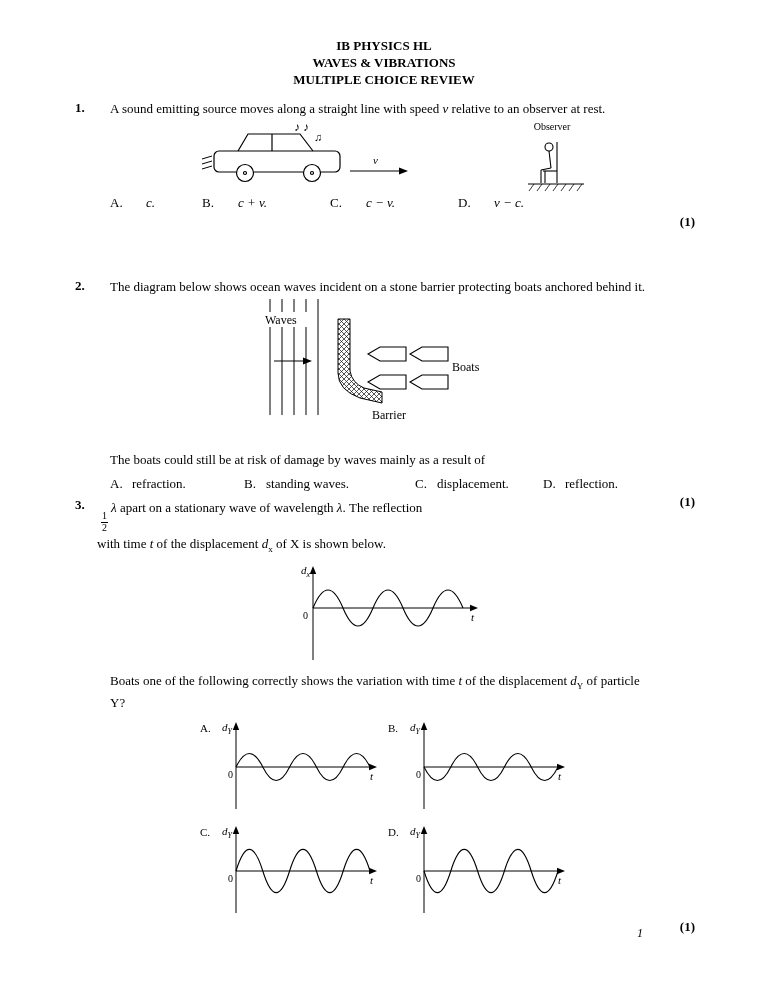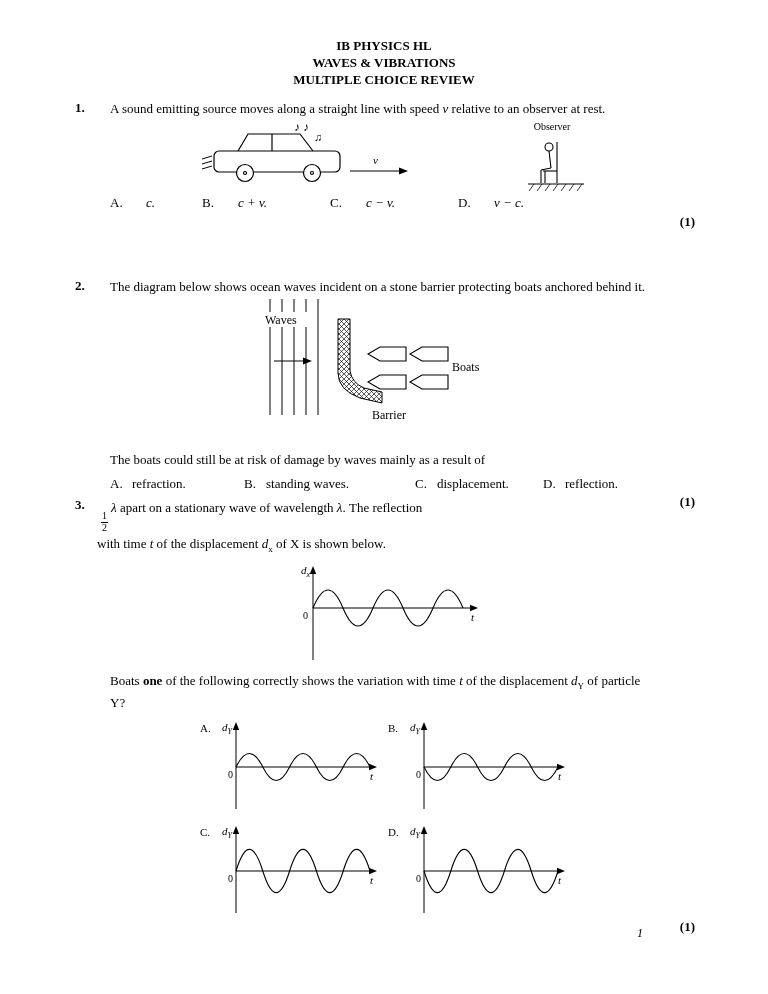--- a/index.html
+++ b/index.html
@@ -7,21 +7,21 @@
         font-family:"Liberation Serif",serif;font-size:13px;color:#000}
   .doc-header{padding-top:38px;text-align:center;font-weight:bold;line-height:1.3;font-size:13px}
   section{position:absolute;left:75px;right:73px}
   .sec-q1{top:100px}.sec-q2{top:278px}.sec-q3{top:497px}
   .qline{display:flex}
   .qnum{width:35px;font-weight:bold;flex:0 0 auto}
   .qnum3{width:22px}
   .qtext{flex:1;min-width:0}
   p{margin:0;line-height:17px}
   i,.it{font-style:italic}
-  b{font-weight:bold}
+  b{font-weight:normal}
   sub{font-size:9px}
   .dg{display:block}
   .options-row{display:flex}
   .opt{flex:0 0 auto}
   .letter{display:inline-block}
   .lw36{width:36px}
   .lw22{width:22px}
   .q1o0{width:92px}.q1o1{width:128px}.q1o2{width:128px}
   .q2o0{width:134px}.q2o1{width:171px}.q2o2{width:128px}
   .marks{text-align:right;font-weight:bold}

